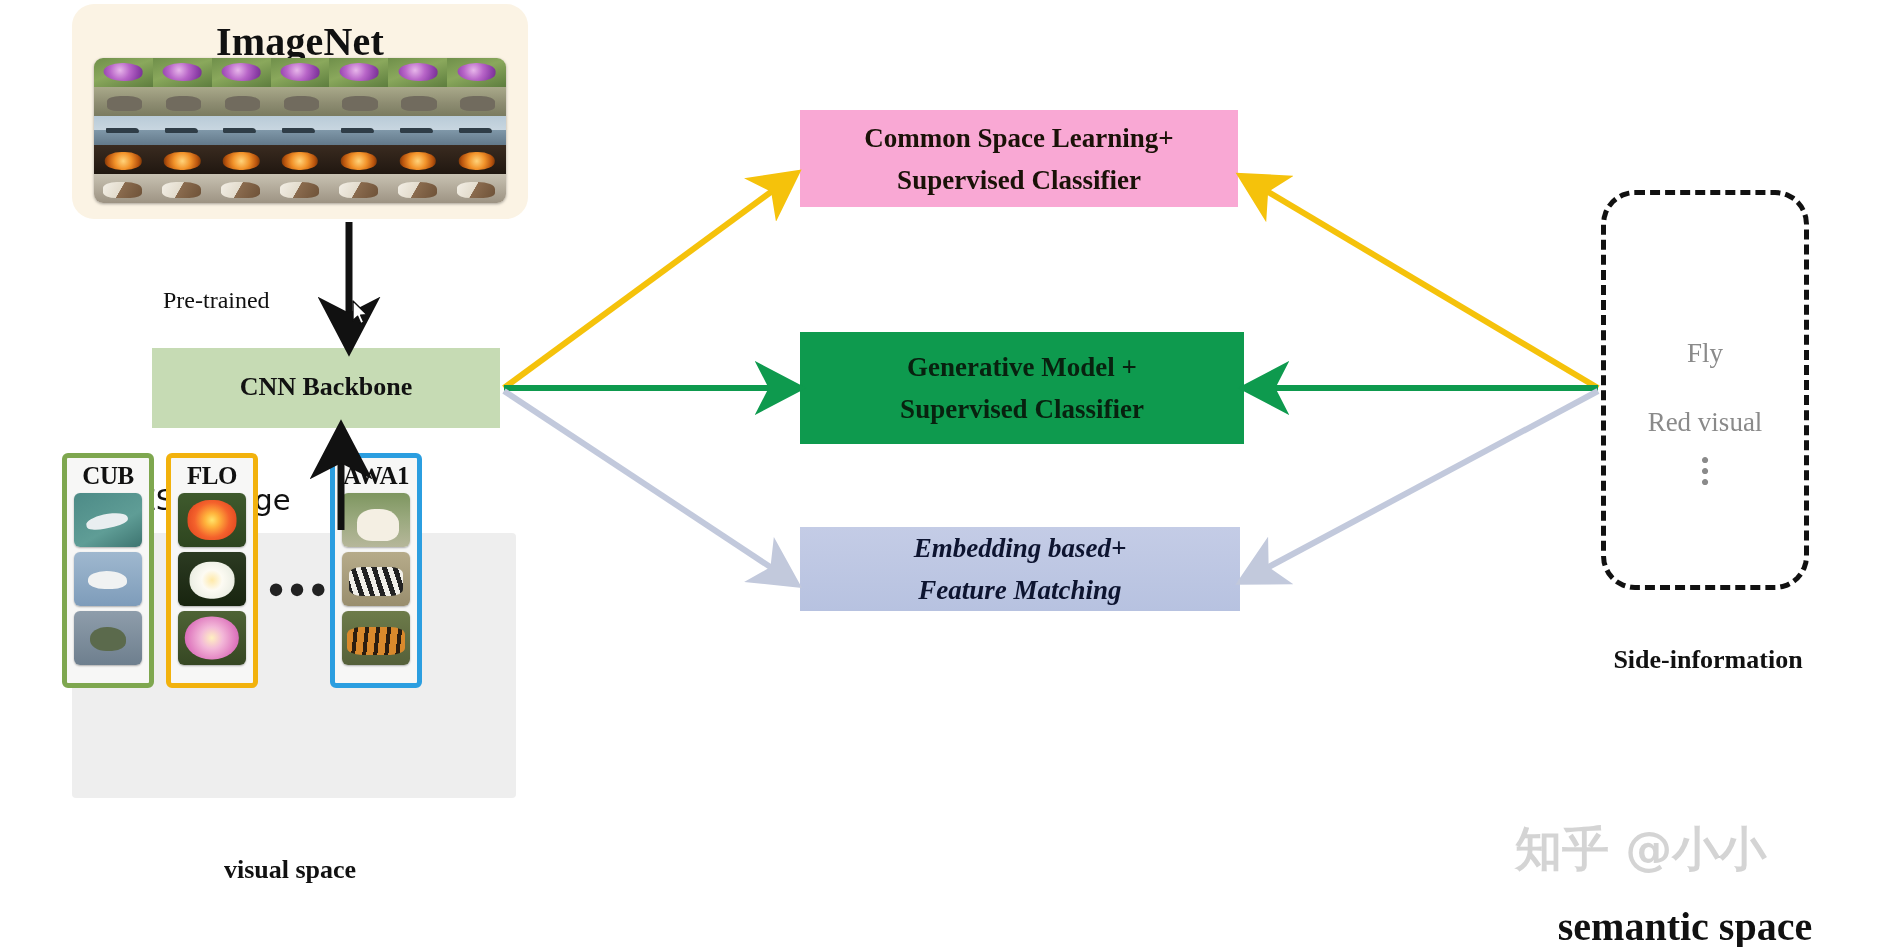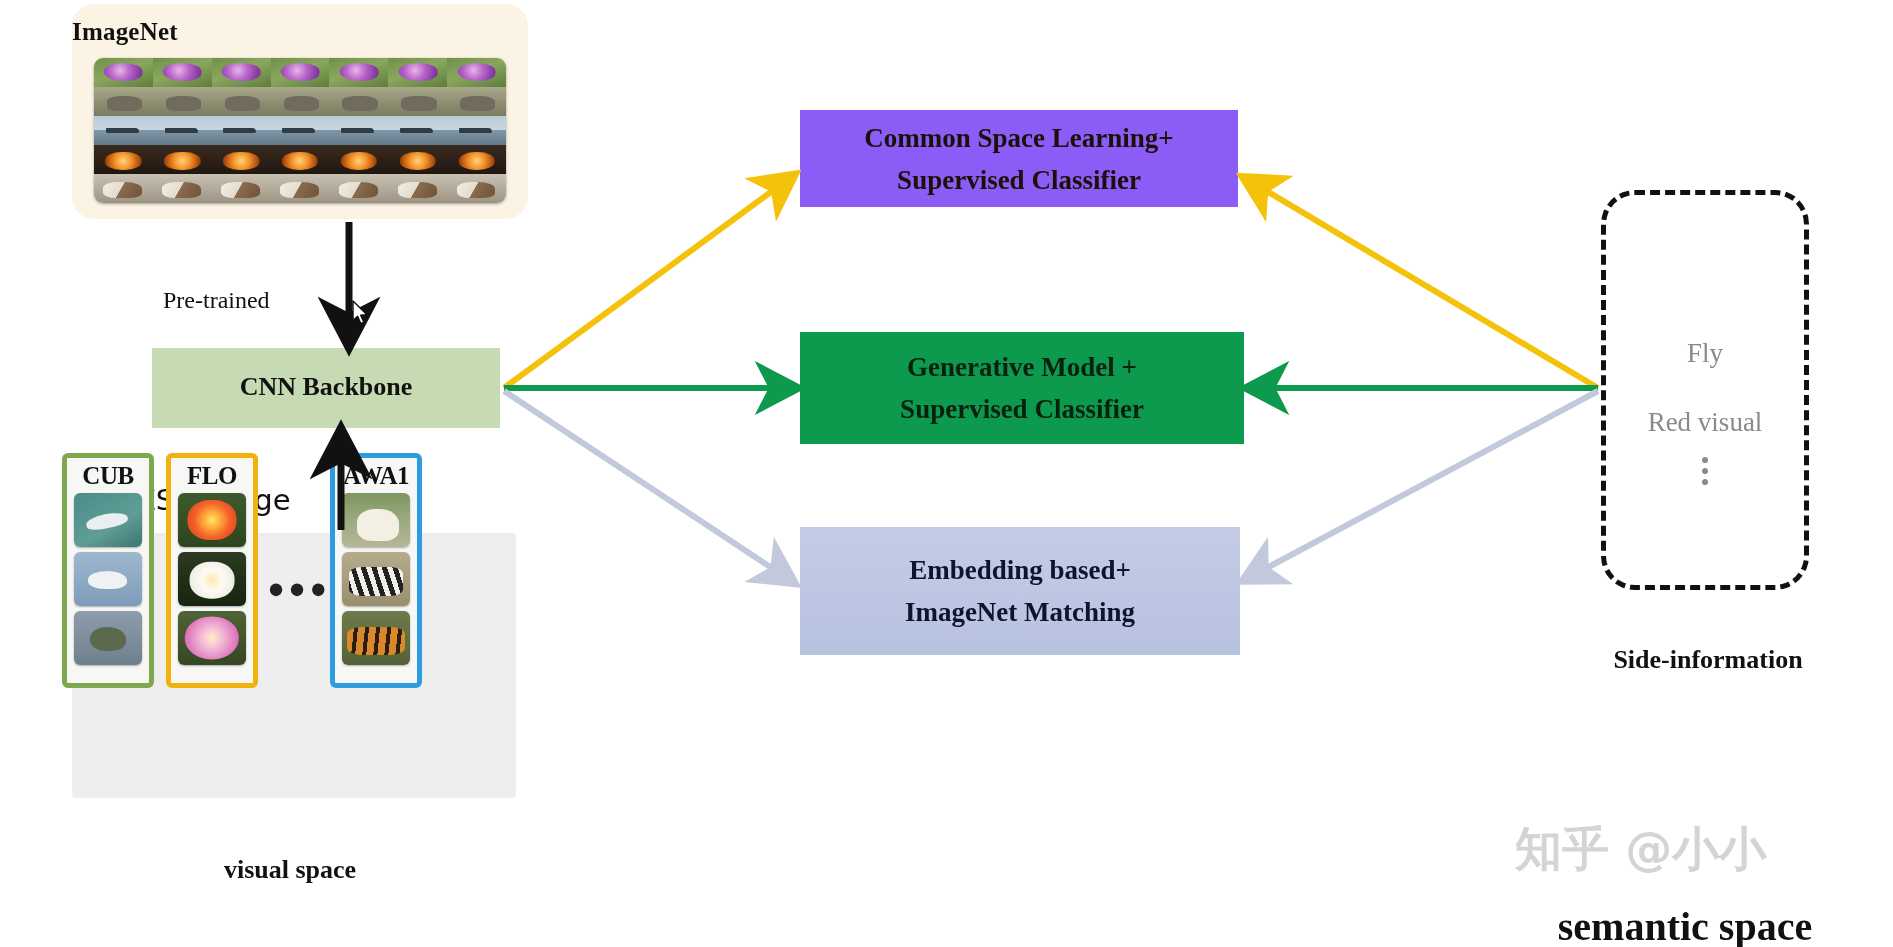--- a/index.html
+++ b/index.html
@@ -24,21 +24,22 @@
   
   #imagenet-panel {
     left: 72px; top: 4px;
     width: 456px; height: 215px;
     background: #fbf3e4;
     border-radius: 22px;
   }
   #imagenet-title {
     left: 72px; top: 18px;
     width: 456px;
-    font-size: 25px;
+    text-align: center;
+    font-size: 40px;
     font-weight: bold;
     color: #111;
     letter-spacing: .2px;
   }
   #imagenet-grid {
     left: 94px; top: 58px;
     width: 412px; height: 145px;
     display: grid;
     grid-template-columns: repeat(7, 1fr);
     grid-template-rows: repeat(5, 1fr);
@@ -214,33 +215,34 @@
     justify-content: center;
     text-align: center;
     font-size: 27px;
     font-weight: bold;
     line-height: 42px;
     color: #1a1208;
   }
   #box-common {
     left: 800px; top: 110px;
     width: 438px; height: 97px;
-    background: #8b5cf6;
+    background: #f9a8d4;
   }
   #box-generative {
     left: 800px; top: 332px;
     width: 444px; height: 112px;
     background: #0e9a4e;
     color: #08210f;
   }
   #box-embedding {
     left: 800px; top: 527px;
-    width: 440px; height: 128px;
+    width: 440px; height: 84px;
     background: linear-gradient(180deg,#c4cce6 0%,#b7c2e0 100%);
     color: #0d1430;
+    font-style: italic;
   }
 
   
   #side-box {
     left: 1601px; top: 190px;
     width: 208px; height: 400px;
     border: 5px dashed #111;
     border-radius: 34px;
     box-sizing: border-box;
   }
@@ -409,21 +411,21 @@
   <div class="method-box" id="box-generative">
     <div>
       <span>Generative Model +</span><br>
       <span>Supervised Classifier</span>
     </div>
   </div>
 
   <div class="method-box" id="box-embedding">
     <div>
       <span>Embedding based+</span><br>
-      <span>ImageNet Matching</span>
+      <span>Feature Matching</span>
     </div>
   </div>
 
   <div class="abs" id="side-box"></div>
   <div class="abs side-word" id="side-fly">Fly</div>
   <div class="abs side-word" id="side-red">Red visual</div>
   <div class="abs" id="side-dots">
     <span>•</span>
       <span>•</span>
       <span>•</span>

